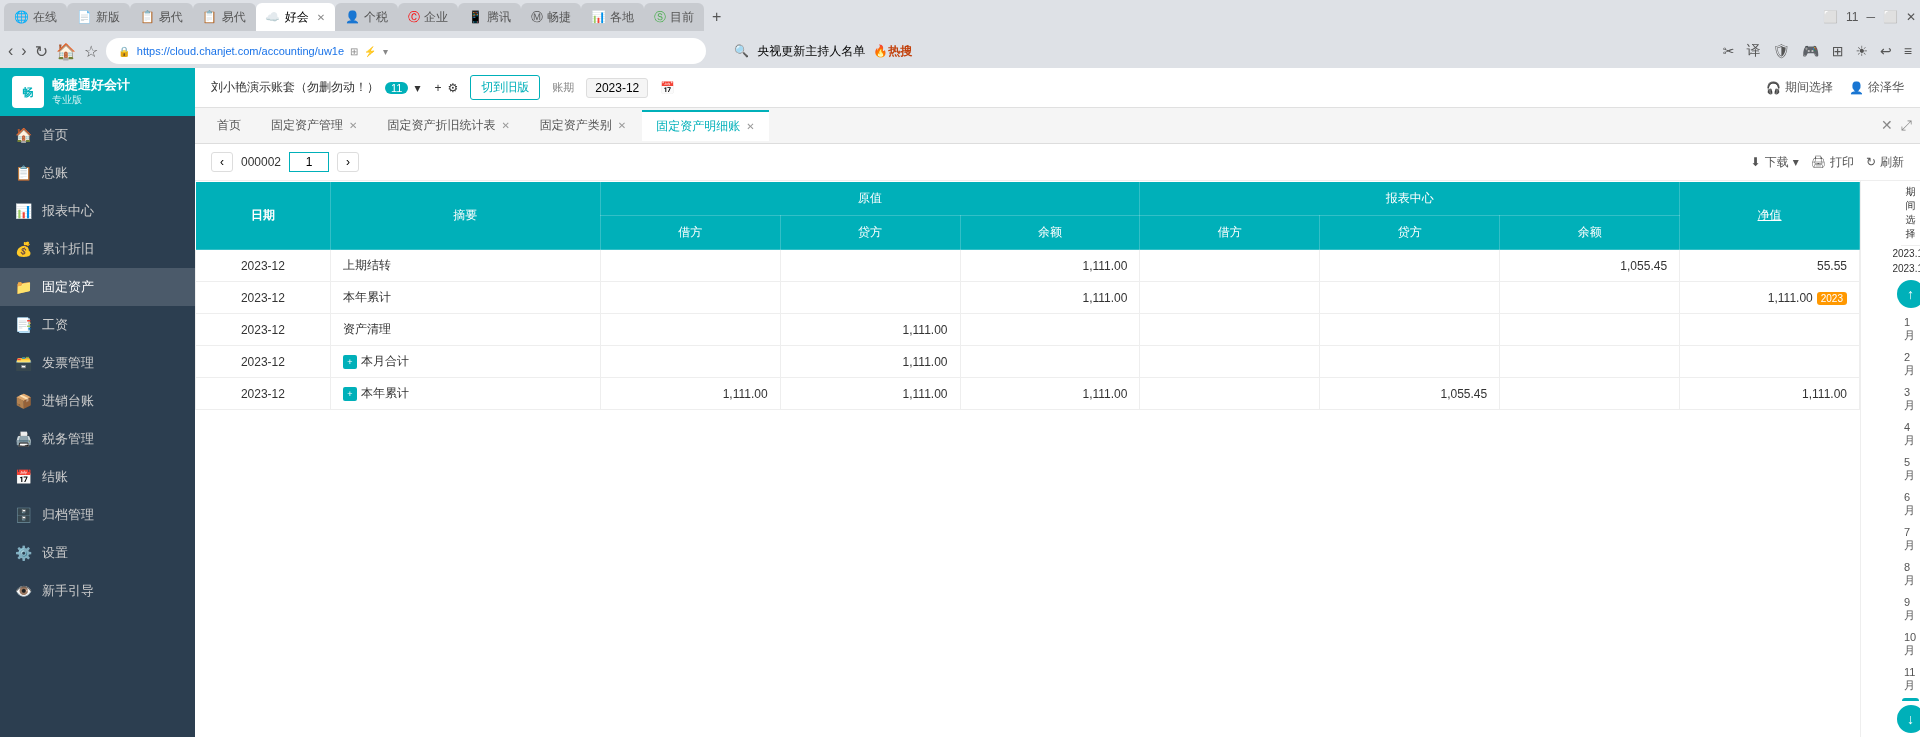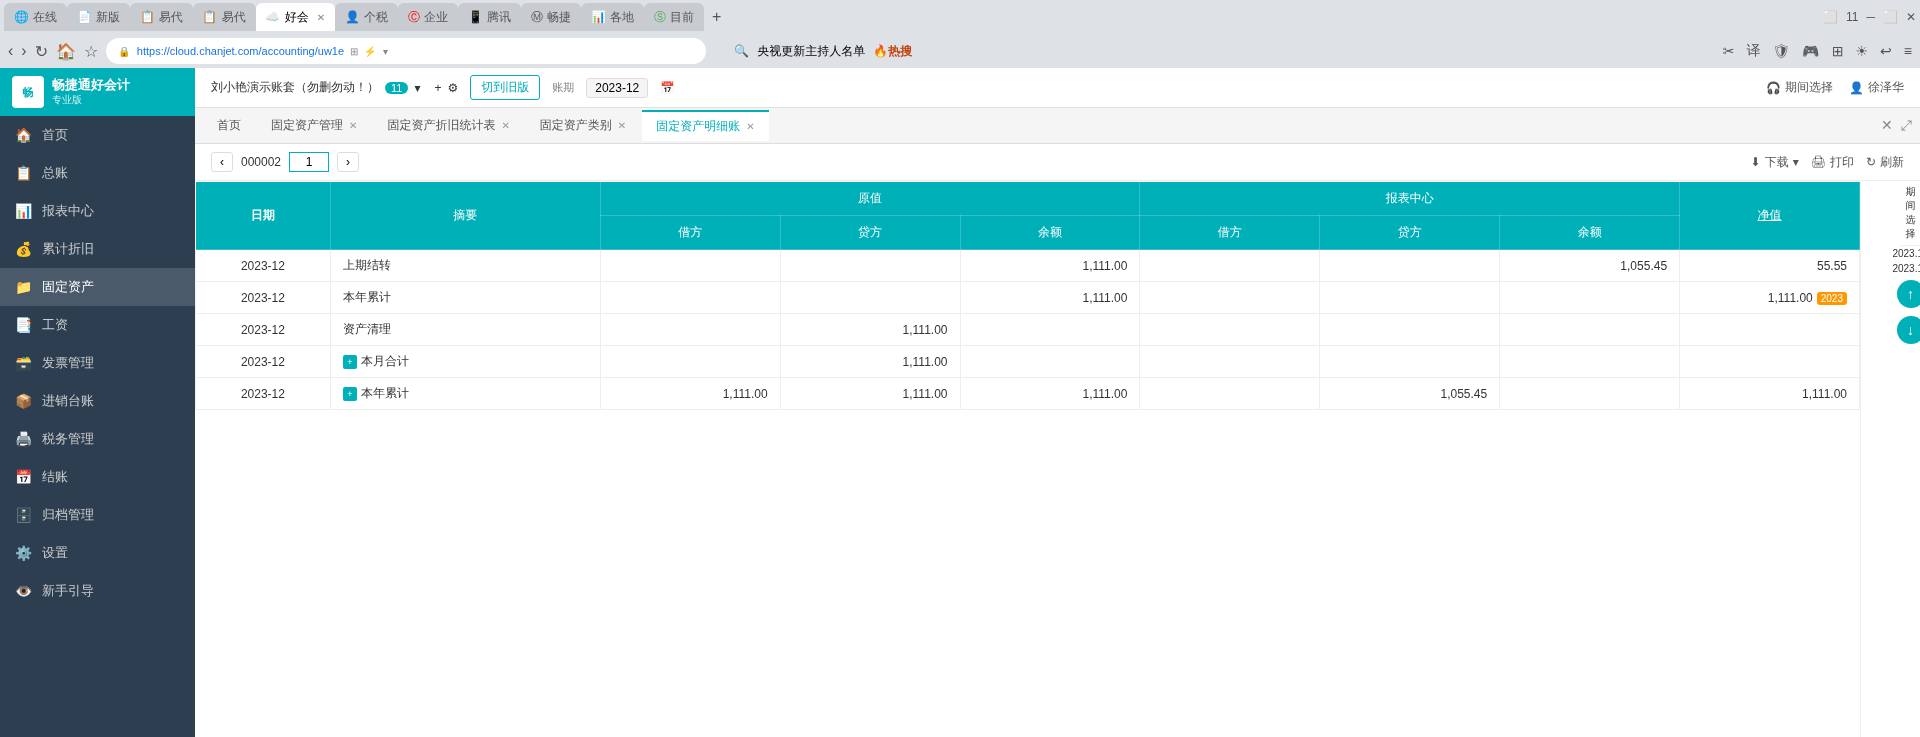--- a/index.html
+++ b/index.html
@@ -392,18 +392,32 @@
   </tr>
               </tbody>
           </table>
         </div>
 
         <div style="width:60px;background:#fff;border-left:1px solid #eee;display:flex;flex-direction:column;align-items:center;padding-top:0;overflow:hidden;padding-left:40px;">
           <div style="background:#fff;border-bottom:1px solid #eee;width:100%;text-align:center;padding:4px 2px;font-size:10px;color:#333;">期间选择</div>
           <div style="font-size:10px;color:#333;padding:2px;text-align:center;">2023.12</div>
           <div style="font-size:10px;color:#333;padding:2px 2px 6px;text-align:center;">2023.12</div>
           <div style="width:28px;height:28px;border-radius:50%;background:#00b0b9;color:#fff;display:flex;align-items:center;justify-content:center;font-size:14px;cursor:pointer;margin-bottom:4px;">↑</div>
+          <div id="month-list" style="flex:1;width:100%;overflow:hidden;display:flex;flex-direction:column;align-items:center;">
+              <div style="width: 90%; display: flex; align-items: center; justify-content: center; padding: 3px 2px; cursor: pointer; font-size: 11px; border-radius: 3px; margin: 1px 0px; color: rgb(85, 85, 85);">1月</div>
+              <div style="width: 90%; display: flex; align-items: center; justify-content: center; padding: 3px 2px; cursor: pointer; font-size: 11px; border-radius: 3px; margin: 1px 0px; color: rgb(85, 85, 85);">2月</div>
+              <div style="width: 90%; display: flex; align-items: center; justify-content: center; padding: 3px 2px; cursor: pointer; font-size: 11px; border-radius: 3px; margin: 1px 0px; color: rgb(85, 85, 85);">3月</div>
+              <div style="width: 90%; display: flex; align-items: center; justify-content: center; padding: 3px 2px; cursor: pointer; font-size: 11px; border-radius: 3px; margin: 1px 0px; color: rgb(85, 85, 85);">4月</div>
+              <div style="width: 90%; display: flex; align-items: center; justify-content: center; padding: 3px 2px; cursor: pointer; font-size: 11px; border-radius: 3px; margin: 1px 0px; color: rgb(85, 85, 85);">5月</div>
+              <div style="width: 90%; display: flex; align-items: center; justify-content: center; padding: 3px 2px; cursor: pointer; font-size: 11px; border-radius: 3px; margin: 1px 0px; color: rgb(85, 85, 85);">6月</div>
+              <div style="width: 90%; display: flex; align-items: center; justify-content: center; padding: 3px 2px; cursor: pointer; font-size: 11px; border-radius: 3px; margin: 1px 0px; color: rgb(85, 85, 85);">7月</div>
+              <div style="width: 90%; display: flex; align-items: center; justify-content: center; padding: 3px 2px; cursor: pointer; font-size: 11px; border-radius: 3px; margin: 1px 0px; color: rgb(85, 85, 85);">8月</div>
+              <div style="width: 90%; display: flex; align-items: center; justify-content: center; padding: 3px 2px; cursor: pointer; font-size: 11px; border-radius: 3px; margin: 1px 0px; color: rgb(85, 85, 85);">9月</div>
+              <div style="width: 90%; display: flex; align-items: center; justify-content: center; padding: 3px 2px; cursor: pointer; font-size: 11px; border-radius: 3px; margin: 1px 0px; color: rgb(85, 85, 85);">10月</div>
+              <div style="width: 90%; display: flex; align-items: center; justify-content: center; padding: 3px 2px; cursor: pointer; font-size: 11px; border-radius: 3px; margin: 1px 0px; color: rgb(85, 85, 85);">11月</div>
+              <div style="width: 90%; display: flex; align-items: center; justify-content: center; padding: 3px 2px; cursor: pointer; font-size: 11px; border-radius: 3px; margin: 1px 0px; background: rgb(0, 176, 185); color: rgb(255, 255, 255); font-weight: bold;">12月</div>
+            </div>
           <div style="width:28px;height:28px;border-radius:50%;background:#00b0b9;color:#fff;display:flex;align-items:center;justify-content:center;font-size:14px;cursor:pointer;margin:4px;">↓</div>
         </div>
       </div>
     </div>
   </div>
 </div>
 
 </body></html>

